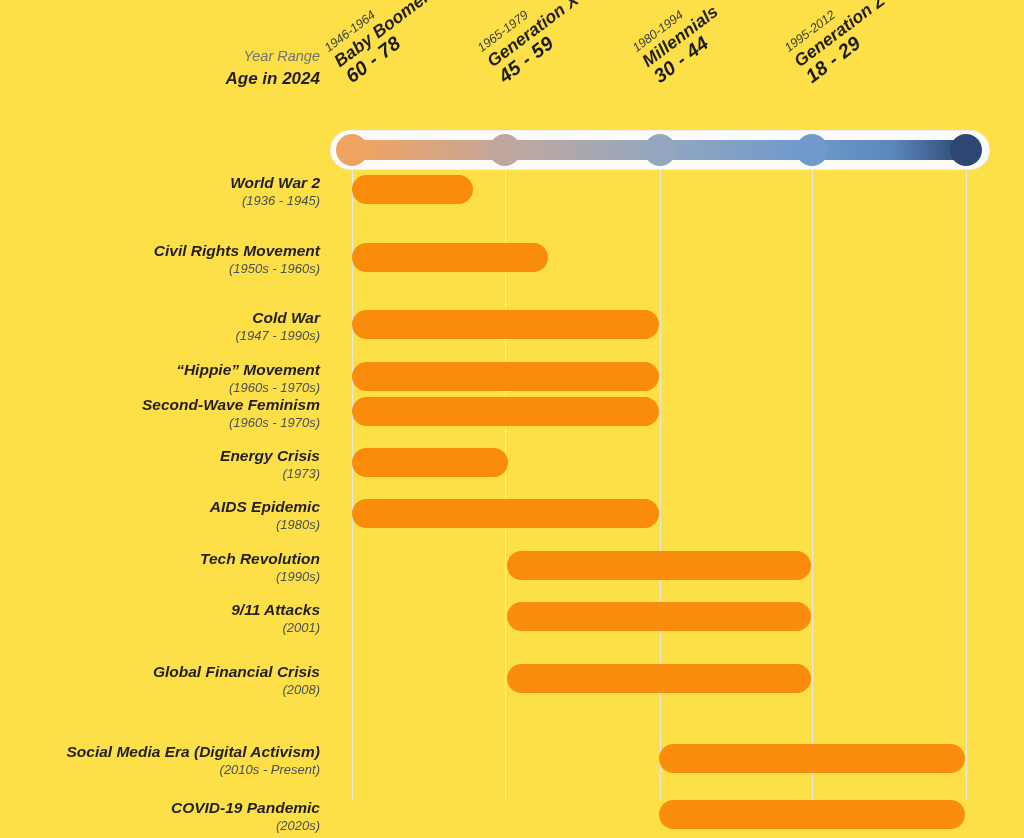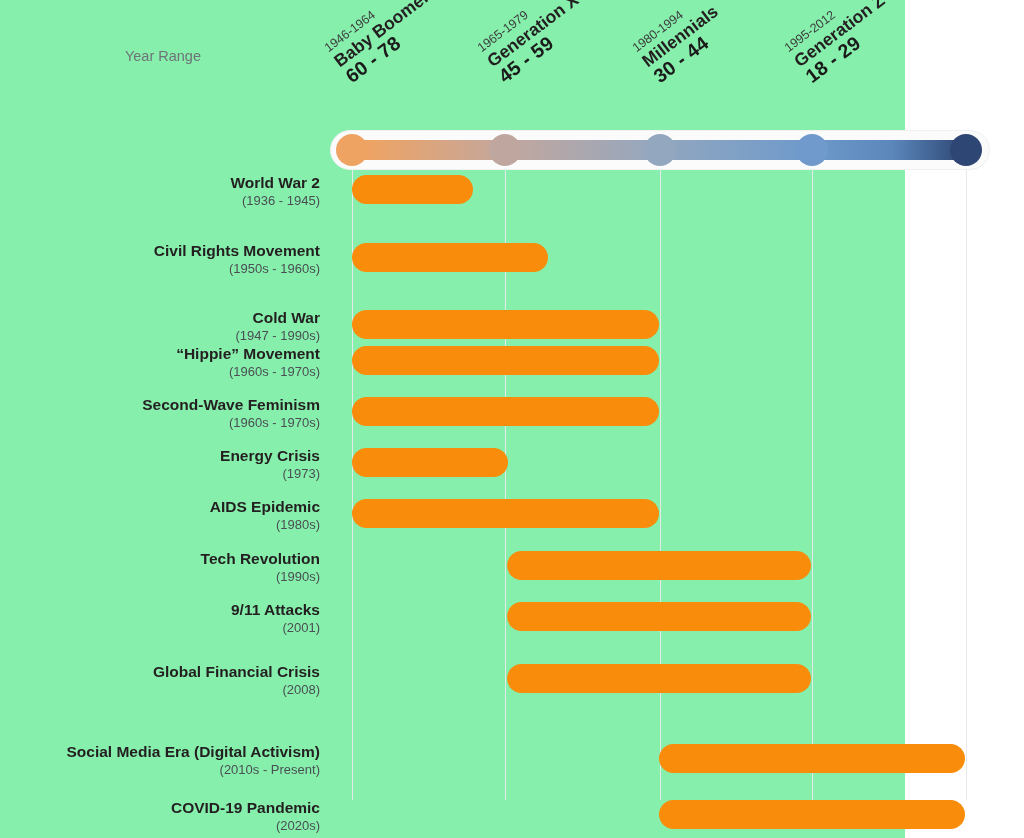--- a/index.html
+++ b/index.html
@@ -2,21 +2,21 @@
 <html><head>
 <meta charset="utf-8">
 <style>
   * { box-sizing: border-box; margin: 0; padding: 0; }
   html, body {
     width: 1024px; height: 838px;
     background: #ffffff;
     font-family: "Liberation Sans", "DejaVu Sans", sans-serif;
     overflow: hidden;
   }
-  #stage { position: relative; width: 905px; height: 838px; background:#86efac; }
+  #stage { position: relative; width: 1024px; height: 838px; background:#fde047;font-style:italic; }
 
   
   .gridline {
     position: absolute;
     top: 148px;
     width: 1px;
     height: 652px;
     background: #e6e8ea;
   }
 
@@ -152,20 +152,21 @@
   <div id="gridlines">
       <div class="gridline" style="left: 352px;"></div>
       <div class="gridline" style="left: 505px;"></div>
       <div class="gridline" style="left: 660px;"></div>
       <div class="gridline" style="left: 812px;"></div>
       <div class="gridline" style="left: 966px;"></div>
     </div>
 
   <div class="header-left">
     <div class="hdr-year">Year Range</div>
+    <div class="hdr-age">Age in 2024</div>
   </div>
 
   <div id="gen-labels">
       <div class="gen-label" style="left: 354px; top: 34px;">
         <span class="g-years">1946-1964</span>
         <span class="g-name">Baby Boomers</span>
         <span class="g-age">60 - 78</span>
       </div>
       <div class="gen-label" style="left: 507px; top: 34px;">
         <span class="g-years">1965-1979</span>
@@ -209,21 +210,21 @@
         </div>
         <div class="ev-bar" style="left: 352px; width: 196px; top: 2px; background: rgb(249, 140, 10);"></div>
       </div>
       <div class="row" style="top: 308px;">
         <div class="row-label">
           <div class="ev-name">Cold War</div>
           <div class="ev-dates">(1947 - 1990s)</div>
         </div>
         <div class="ev-bar" style="left: 352px; width: 307px; top: 2px; background: rgb(249, 140, 10);"></div>
       </div>
-      <div class="row" style="top: 344px;">
+      <div class="row" style="top: 360px;">
         <div class="row-label">
           <div class="ev-name">“Hippie” Movement</div>
           <div class="ev-dates">(1960s - 1970s)</div>
         </div>
         <div class="ev-bar" style="left: 352px; width: 307px; top: 2px; background: rgb(249, 140, 10);"></div>
       </div>
       <div class="row" style="top: 395px;">
         <div class="row-label">
           <div class="ev-name">Second-Wave Feminism</div>
           <div class="ev-dates">(1960s - 1970s)</div>

